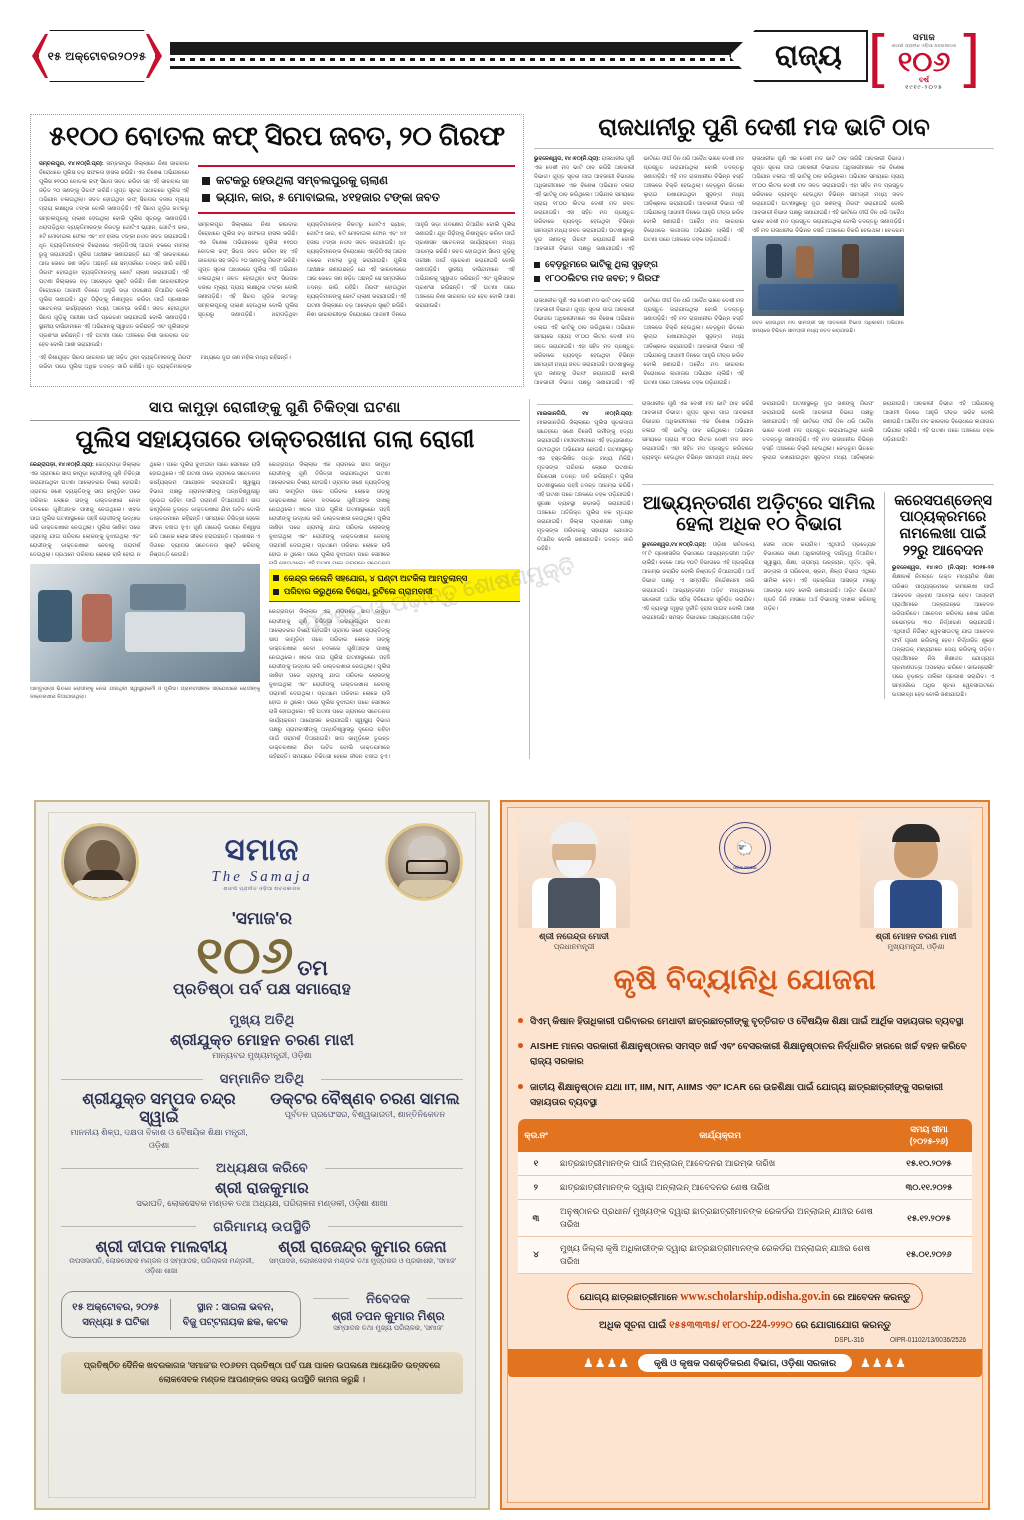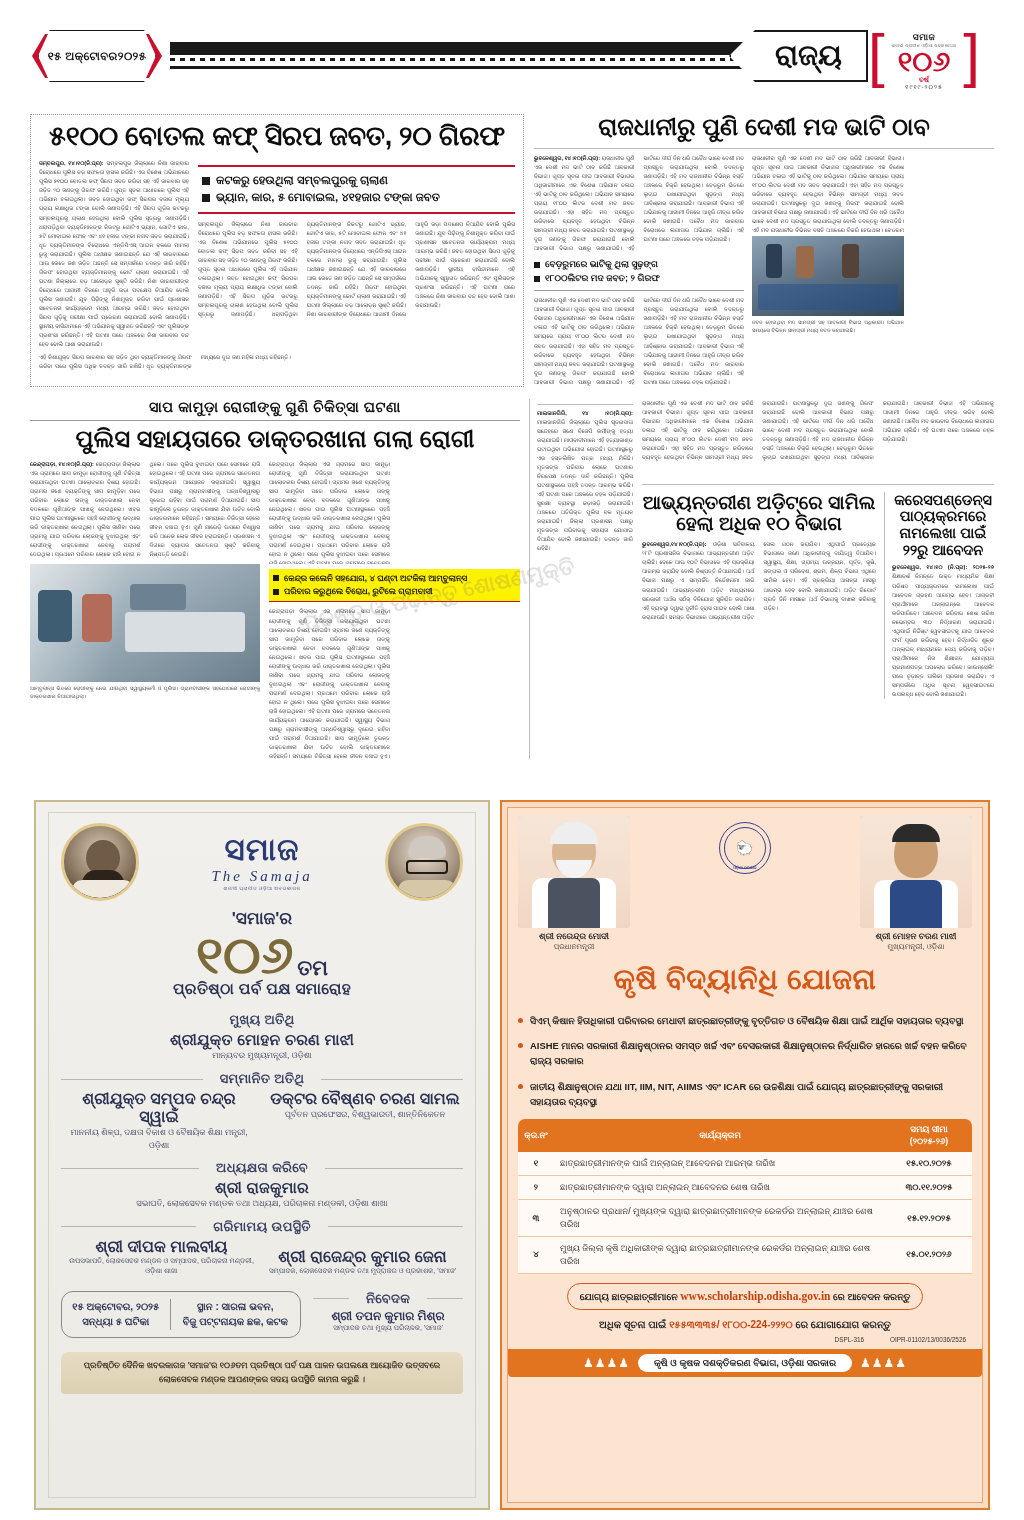--- a/index.html
+++ b/index.html
@@ -427,21 +427,21 @@
         <span class="ln"></span>
       </div>
       <div class="name-lg">ଶ୍ରୀ ରାଜକୁମାର</div>
       <div class="role">ସଭାପତି, ଲୋକସେବକ ମଣ୍ଡଳ ତଥା ଅଧ୍ୟକ୍ଷ, ପରିଚାଳନା ମଣ୍ଡଳୀ, ଓଡ଼ିଶା ଶାଖା</div>
 
       <div class="sec-rule">
         <span class="ln"></span>
         <span class="sec-label">ଗରିମାମୟ ଉପସ୍ଥିତି</span>
         <span class="ln"></span>
       </div>
-      <div style="display:flex; align-items:flex-end;">
+      <div style="display:flex; ">
         <div style="flex:1;">
           <div class="name-md">ଶ୍ରୀ ଦୀପକ ମାଲବୀୟ</div>
           <div class="role-xs">ଉପସଭାପତି, ଲୋକସେବକ ମଣ୍ଡଳ ଓ ସମ୍ପାଦକ, ପରିଚାଳନା ମଣ୍ଡଳୀ, ଓଡ଼ିଶା ଶାଖା</div>
         </div>
         <div style="flex:1;">
           <div class="name-md">ଶ୍ରୀ ରାଜେନ୍ଦ୍ର କୁମାର ଜେନା</div>
           <div class="role-xs">ସମ୍ପାଦକ, ଲୋକସେବକ ମଣ୍ଡଳ ତଥା ମୁଦ୍ରାକର ଓ ପ୍ରକାଶକ, 'ସମାଜ'</div>
         </div>
       </div>
 

